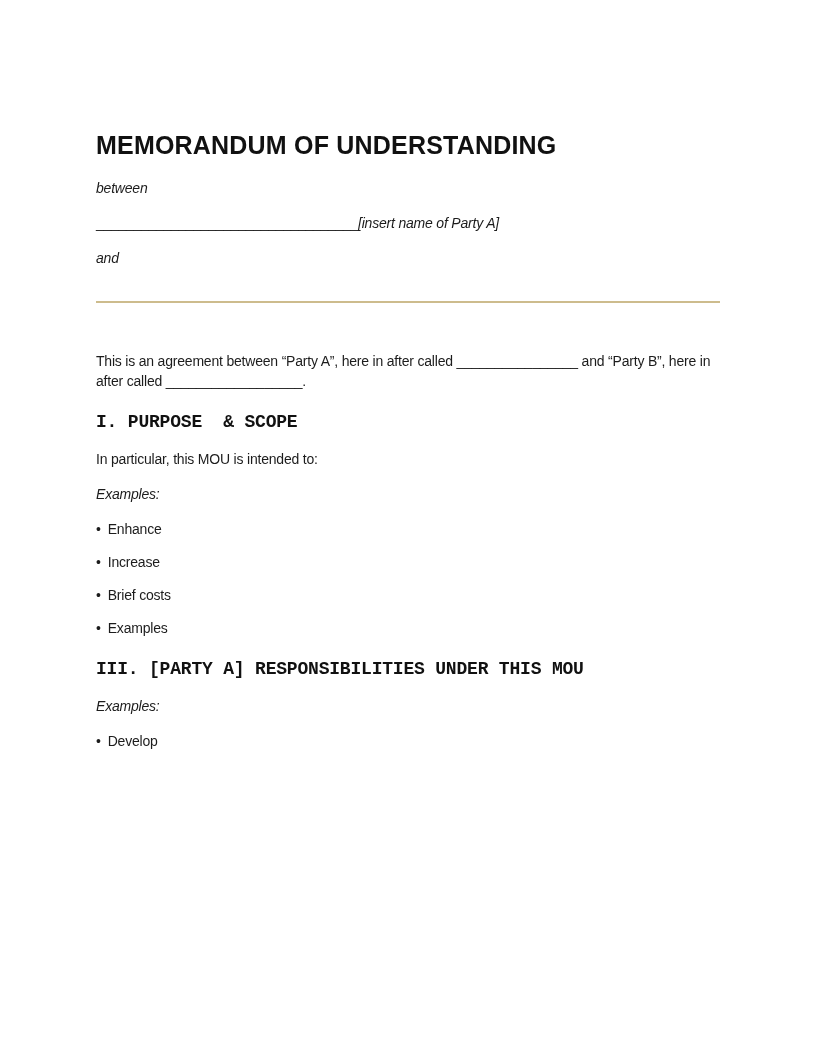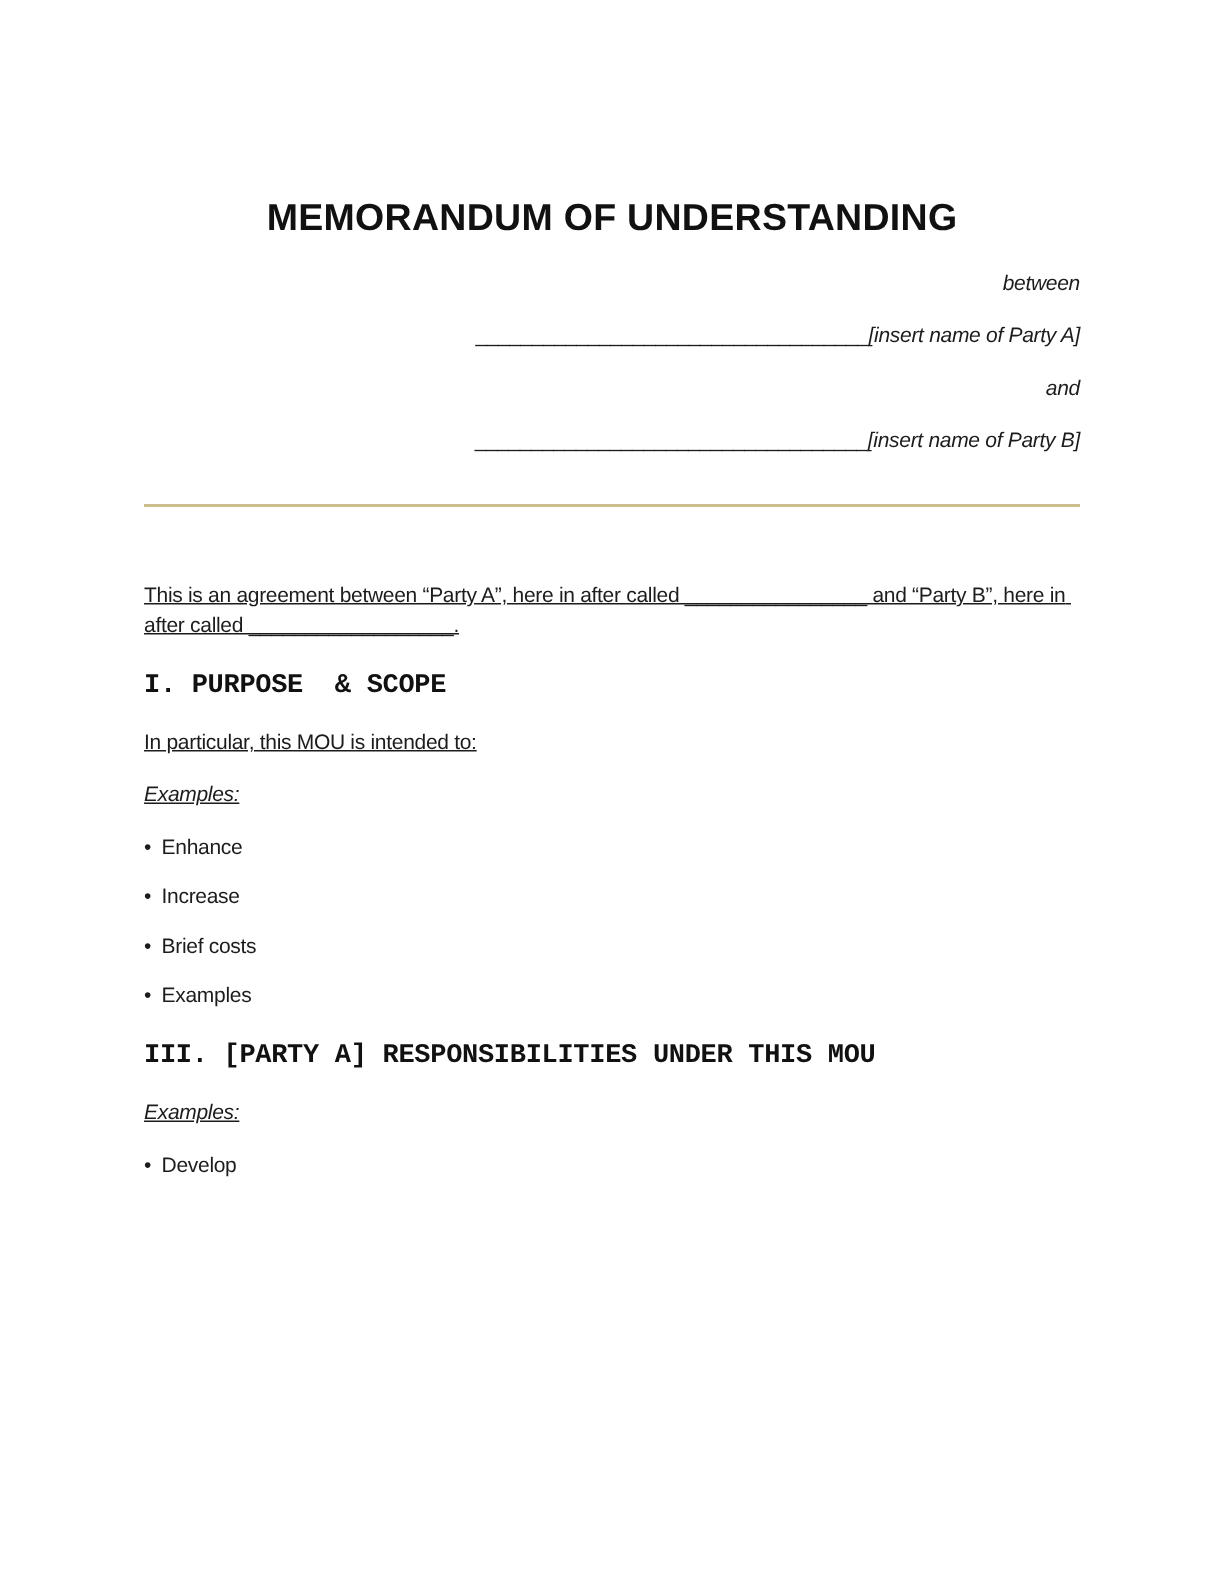--- a/index.html
+++ b/index.html
@@ -14,47 +14,45 @@
   .page {
     width: 816px;
     height: 1056px;
     background: #ffffff;
     padding: 130px 96px 40px 96px;
   }
   .doc-title {
     font-size: 25px;
     font-weight: bold;
     line-height: 30px;
-    text-align: center;
     color: #111111;
     letter-spacing: 0.2px;
     margin-bottom: 18px;
     white-space: pre-wrap;
   }
   .center-line {
     font-size: 14px;
     line-height: 20px;
-    text-align: right;
+    text-align: left;
     margin-bottom: 15px;
     letter-spacing: -0.2px;
   }
   .italic { font-style: italic; }
   .blank-run { letter-spacing: -0.3px; }
   .divider {
     border: none;
     border-top: 2px solid #cdbc8d;
     margin: 33px 0 48px 0;
   }
   .para {
     font-size: 14px;
     line-height: 20px;
     margin-bottom: 15px;
     letter-spacing: -0.2px;
     white-space: pre-wrap;
-    text-decoration: underline;
   }
   .heading {
     font-size: 18px;
     font-weight: bold;
     line-height: 24px;
     color: #111111;
     margin: 19px 0 15px 0;
     letter-spacing: -0.2px;
     white-space: pre-wrap;
     font-family: Liberation Mono, monospace;
@@ -77,23 +75,20 @@
   <div class="doc-title">MEMORANDUM OF UNDERSTANDING</div>
 
   <div class="center-line italic">between</div>
 
   <div class="center-line">
     <span class="blank-run">___________________________________</span><span class="italic">[insert name of Party A]</span>
   </div>
 
   <div class="center-line italic">and</div>
 
-  <div class="center-line">
-    <span class="blank-run">___________________________________</span><span class="italic">[insert name of Party B]</span>
-  </div>
 
   <hr class="divider">
 
   <div class="para">This is an agreement between “Party A”, here in after called ________________ and “Party B”, here in after called __________________.</div>
 
   <div class="heading">I. PURPOSE  &amp; SCOPE</div>
   <div class="para">In particular, this MOU is intended to:</div>
   <div class="para italic">Examples:</div>
 
   <div>

